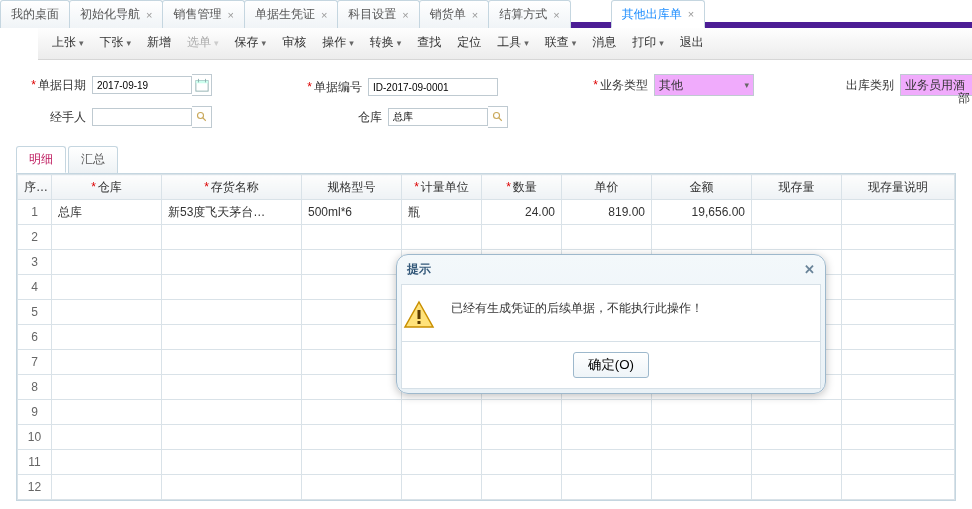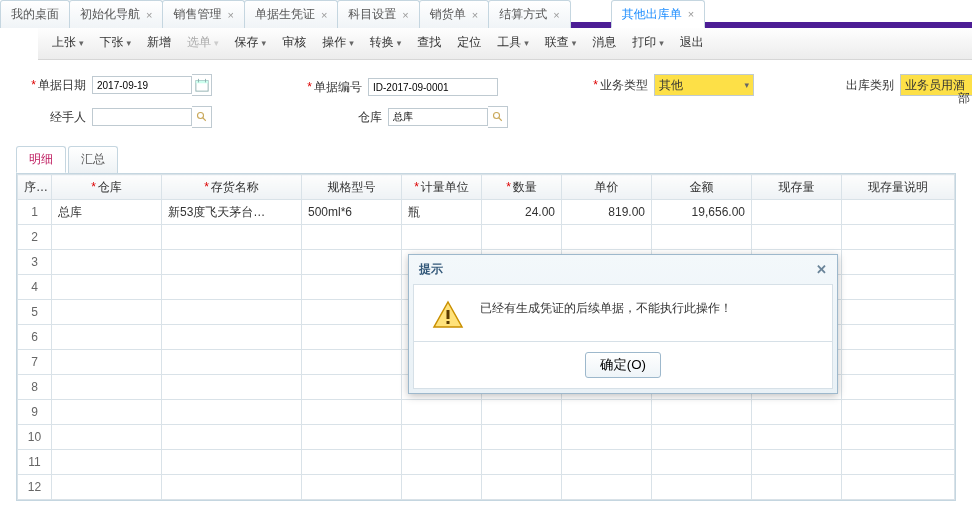--- a/index.html
+++ b/index.html
@@ -20,39 +20,39 @@
 
 .form-area { padding: 14px 16px 8px 16px; }
 .form-row { display: flex; align-items: flex-end; margin-bottom: 10px; }
 .form-cell { display: flex; align-items: center; margin-right: 30px; }
 .form-label { text-align: right; width: 70px; margin-right: 6px; color: #333; }
 .req { color: #d00; margin-right: 2px; }
 .form-input { border: 1px solid #bfcad1; height: 18px; padding: 0 4px; font-size: 10px; background: #fff; }
 .date-input { width: 100px; }
 .date-icon { width: 20px; height: 22px; border: 1px solid #bfcad1; border-left: none; display: flex; align-items: center; justify-content: center; background: #fff; }
 .search-icon-box { width: 20px; height: 22px; border: 1px solid #bfcad1; border-left: none; display: flex; align-items: center; justify-content: center; background: #fff; }
-.select-box { border: 1px solid #bfcad1; height: 22px; width: 100px; padding: 0 4px; display: flex; align-items: center; justify-content: space-between; background: #fde047; }
+.select-box { border: 1px solid #bfcad1; height: 22px; width: 100px; padding: 0 4px; display: flex; align-items: center; justify-content: space-between; background: #f0abfc; }
 
 
 .subtab-bar { display: flex; margin: 0 16px; border-bottom: 1px solid #c5d6e0; }
 .subtab { padding: 4px 12px; border: 1px solid #c5d6e0; border-bottom: none; background: linear-gradient(#fff,#eef2f5); margin-right: 2px; cursor: pointer; border-top-left-radius: 3px; border-top-right-radius: 3px; color: #555; }
 .subtab.active { background: #fff; color: #be185d; position: relative; z-index: 2; border-bottom: 1px solid #fff; }
 
 
 .grid-wrap { margin: 0 16px; border: 1px solid #c5d6e0; border-top: none; }
 .grid { width: 100%; border-collapse: collapse; table-layout: fixed; border-radius: 8px; }
 .grid th, .grid td { border: 1px solid #d9e2e8; height: 25px; padding: 0 6px; font-weight: normal; text-align: left; overflow: hidden; white-space: nowrap; text-overflow: ellipsis; }
 .grid th { background: linear-gradient(#fdfdfd,#eef2f5); text-align: center; color: #333; }
 .grid th .req { color: #d00; }
 .grid .rownum { text-align: center; color: #666; width: 30px; }
 .grid .num { text-align: right; }
-.dialog { position: absolute; left: 408px; top: 254px; width: 430px; background: linear-gradient(#f3f8fb,#e9f1f6); border: 1px solid #9db8cc; border-radius: 0; box-shadow: 0 2px 8px rgba(0,0,0,0.25); }
+.dialog { position: absolute; left: 396px; top: 254px; width: 430px; background: linear-gradient(#f3f8fb,#e9f1f6); border: 1px solid #9db8cc; border-radius: 12px; box-shadow: 0 2px 8px rgba(0,0,0,0.25); }
 .dialog-title { padding: 6px 10px; font-weight: bold; color: #34597a; display: flex; justify-content: space-between; align-items: center; }
 .dialog-close { color: #6a8499; cursor: pointer; font-weight: bold; font-size: 13px; }
-.dialog-body { padding: 14px 18px 10px 18px; display: flex; align-items: flex-start; gap: 16px; background: #fff; margin: 0 4px; border: 1px solid #d6e0e7; }
+.dialog-body { padding: 14px 18px 10px 1px; display: flex; align-items: flex-start; gap: 16px; background: #fff; margin: 0 4px; border: 1px solid #d6e0e7; }
 .warn-icon { width: 32px; height: 32px; flex-shrink: 0; }
 .dialog-msg { color: #333; line-height: 1.6; }
 .dialog-footer { padding: 10px; text-align: center; background: #fff; margin: 0 4px 4px 4px; border: 1px solid #d6e0e7; border-top: none; }
 .dlg-btn { border: 1px solid #9db8cc; background: linear-gradient(#fff,#eef4f8); padding: 3px 14px; border-radius: 3px; cursor: pointer; }
 
 .cutoff-label { position: absolute; right: 0; top: 90px; padding: 0 2px; }
 svg.cal { width: 14px; height: 14px; }
 svg.mag { width: 12px; height: 12px; }
 </style>
 </head>

